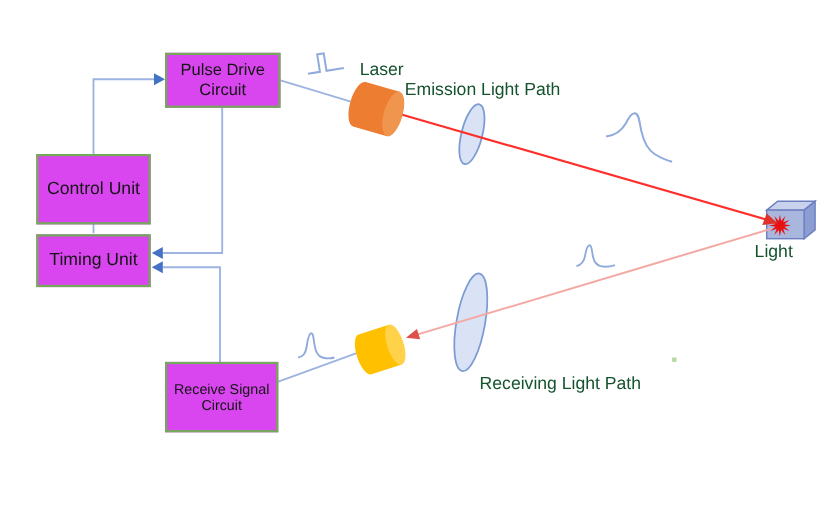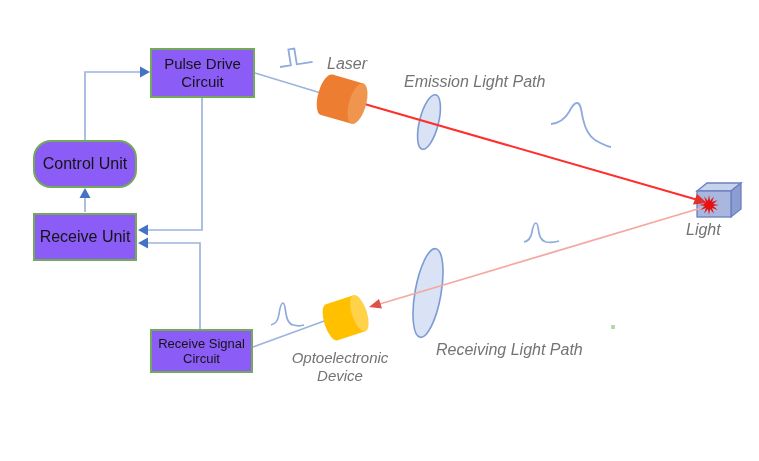--- a/index.html
+++ b/index.html
@@ -3,25 +3,25 @@
 <meta charset="utf-8">
 <style>
   html,body{margin:0;padding:0;background:#fff;}
   #canvas{
     position:relative;width:759px;height:461px;background:#fff;overflow:hidden;
     font-family:"Liberation Sans",sans-serif;color:#111;
   }
   #gfx{position:absolute;left:0;top:0;}
   .box{
     position:absolute;box-sizing:border-box;
-    background:#8b5cf6;border:2px solid #74A95A;
+    background:#d946ef;border:2px solid #74A95A;
     display:flex;align-items:center;justify-content:center;
     text-align:center;line-height:1.18;color:#141414;
   }
-  .lbl{position:absolute;white-space:nowrap;color:#737373;font-style:italic;}
+  .lbl{position:absolute;white-space:nowrap;color:#14532d;}
   .lbl.center{text-align:center;white-space:normal;line-height:1.2;}
   .f16{font-size:16px;}
   .f15{font-size:15px;}
   .f13{font-size:13px;}
 </style>
 </head>
 <body>
 
 <div id="canvas">
 
@@ -101,35 +101,34 @@
 
     <polygon points="369,307 379,299 382,308.5" fill="#E0504A"></polygon>
 
     <rect x="611" y="325" width="4" height="4" fill="#A5CE8D" fill-opacity="0.8"></rect>
   </svg>
 
   <div class="box f15" style="left:150px;top:48px;width:105px;height:50px;">
     <span>Pulse Drive Circuit</span>
   </div>
 
-  <div class="box f16" style="left:33px;top:140px;width:104px;height:48px;border-radius:18px;">
+  <div class="box f16" style="left:33px;top:140px;width:104px;height:64px;">
     <span>Control Unit</span>
   </div>
 
   <div class="box f16" style="left:33px;top:213px;width:104px;height:48px;">
-    <span>Receive Unit</span>
+    <span>Timing Unit</span>
   </div>
 
-  <div class="box f13" style="left:150px;top:329px;width:103px;height:44px;">
+  <div class="box f13" style="left:150px;top:329px;width:103px;height:64px;">
     <span>Receive Signal Circuit</span>
   </div>
 
   <div class="lbl f16" style="left:327px;top:55px;">Laser</div>
 
-  <div class="lbl f16" style="left:404px;top:73px;">Emission Light Path</div>
+  <div class="lbl f16" style="left:368px;top:73px;">Emission Light Path</div>
 
   <div class="lbl f16" style="left:686px;top:221px;">Light</div>
 
   <div class="lbl f16" style="left:411px;top:341px;margin-left:25px;">Receiving Light Path</div>
 
-  <div class="lbl center f15" style="left:281px;top:349px;width:118px;">Optoelectronic Device</div>
 
 </div>
 
 </body></html>

